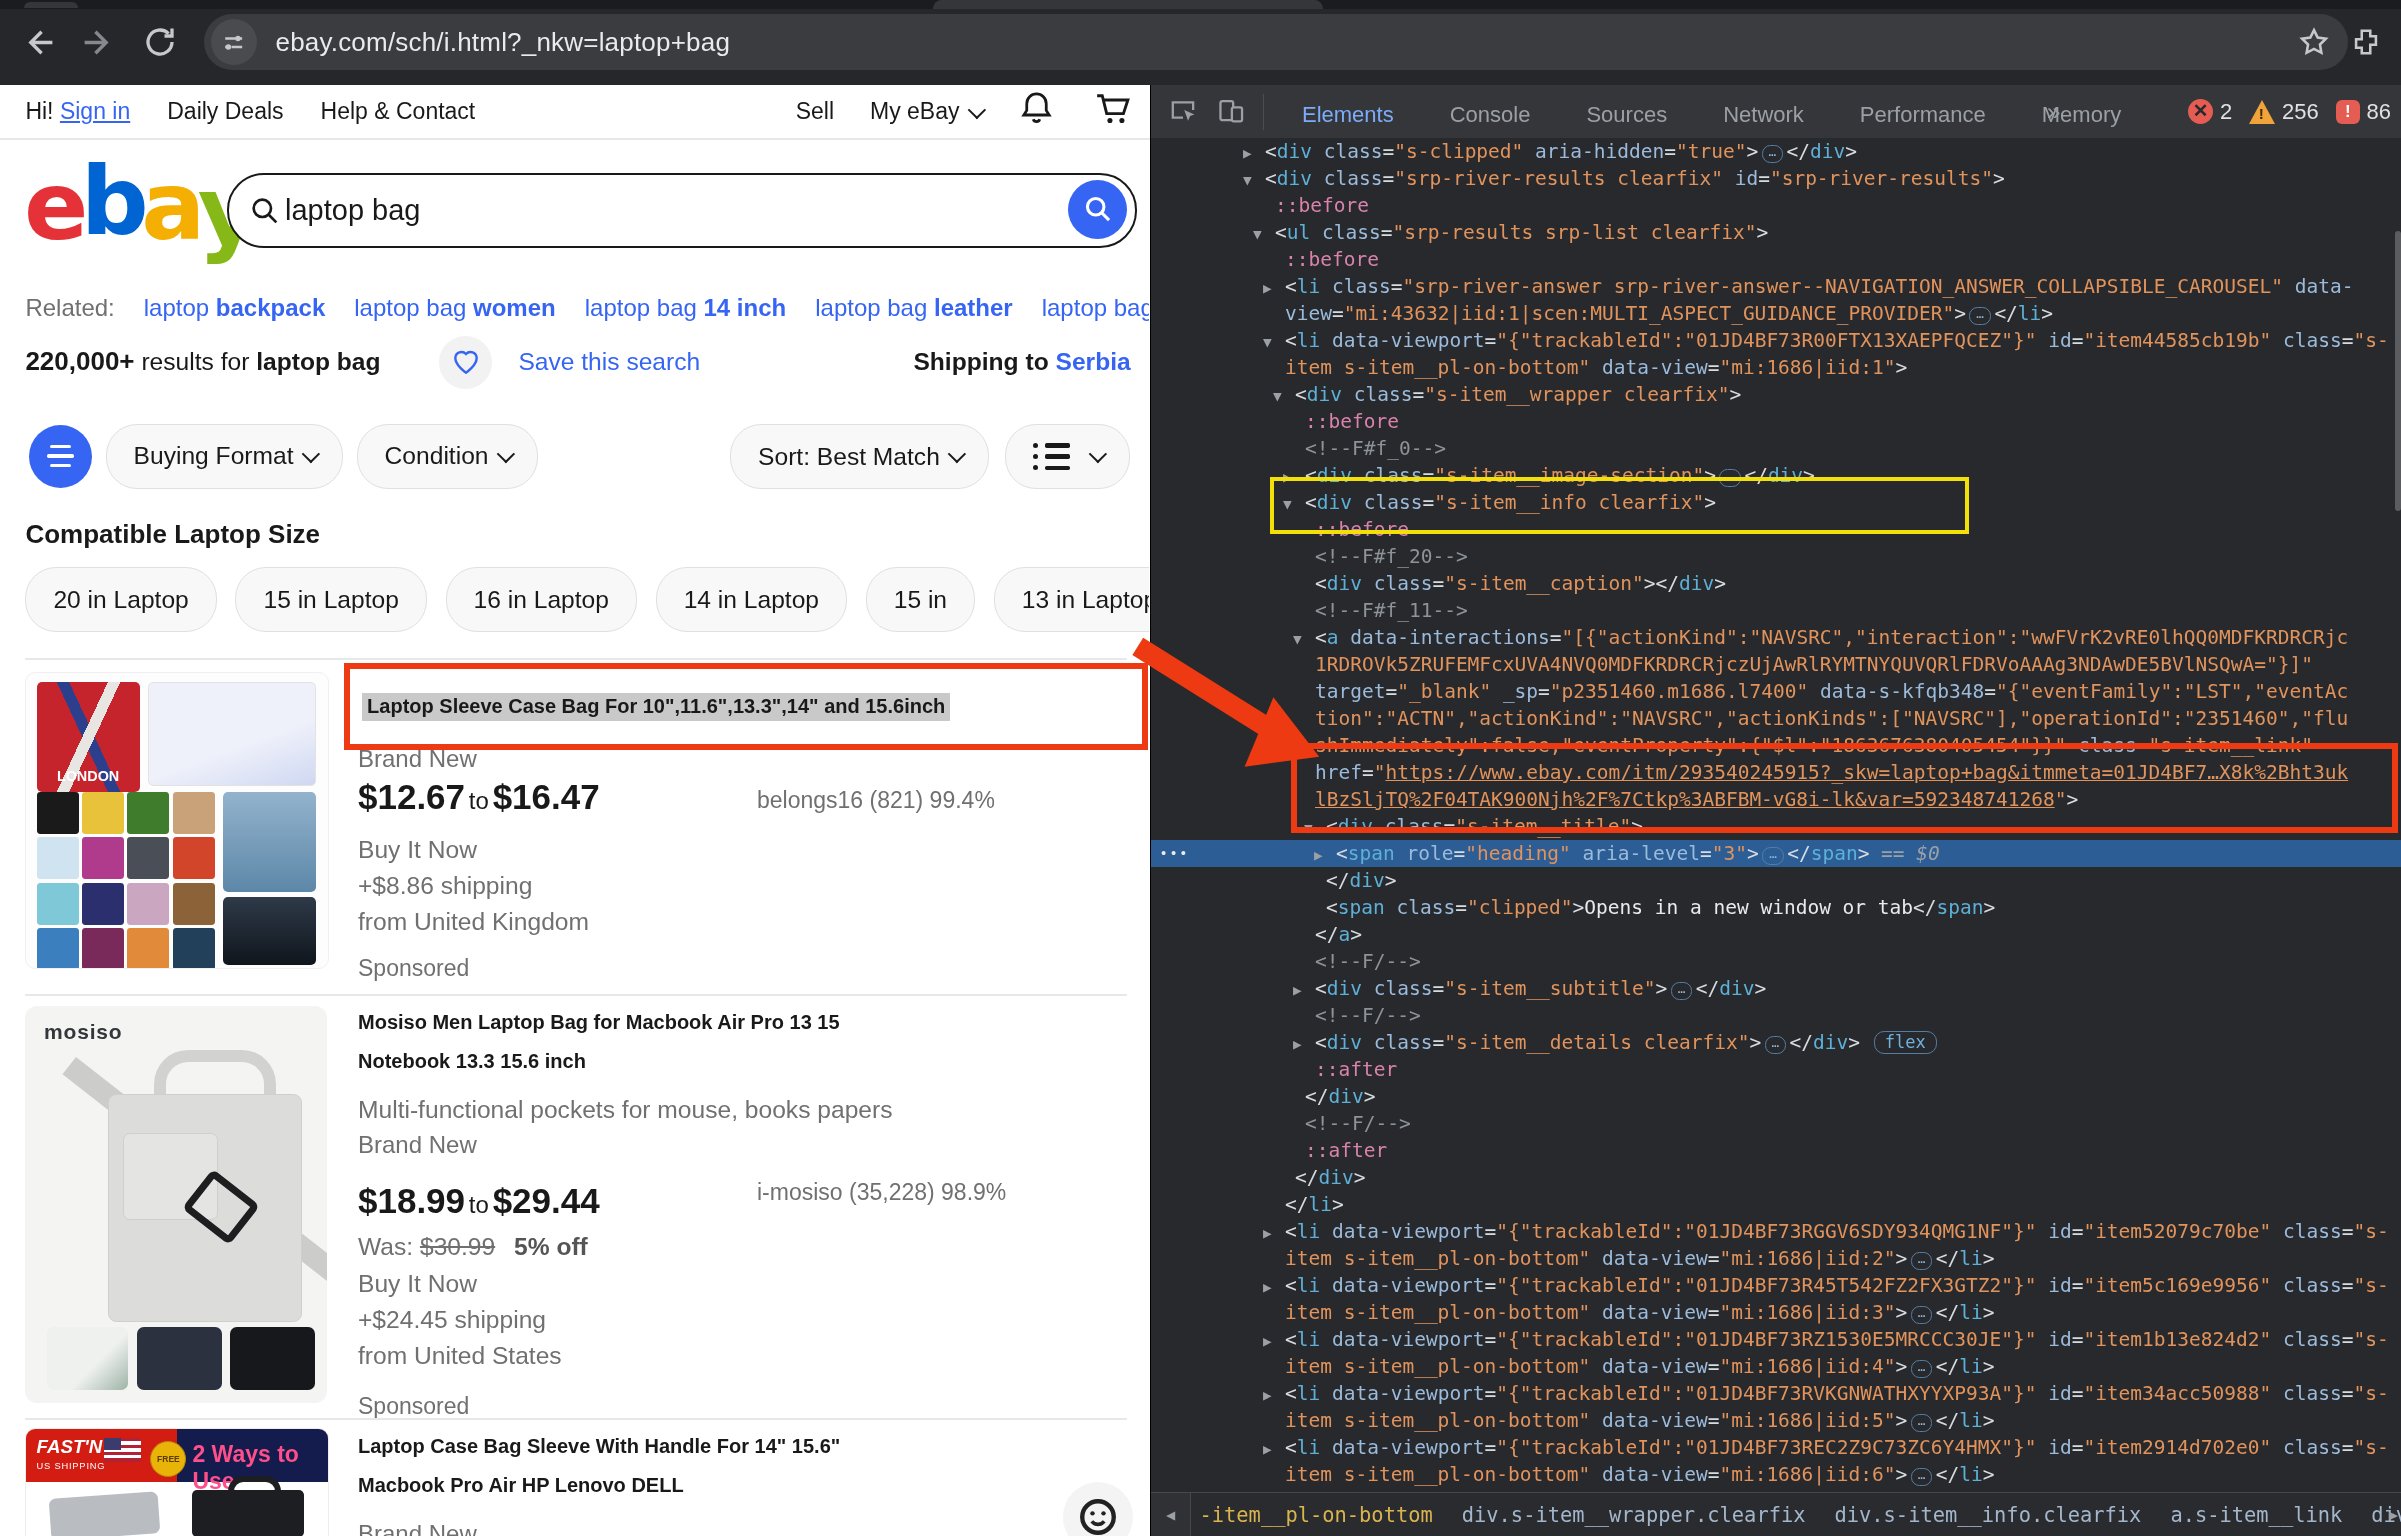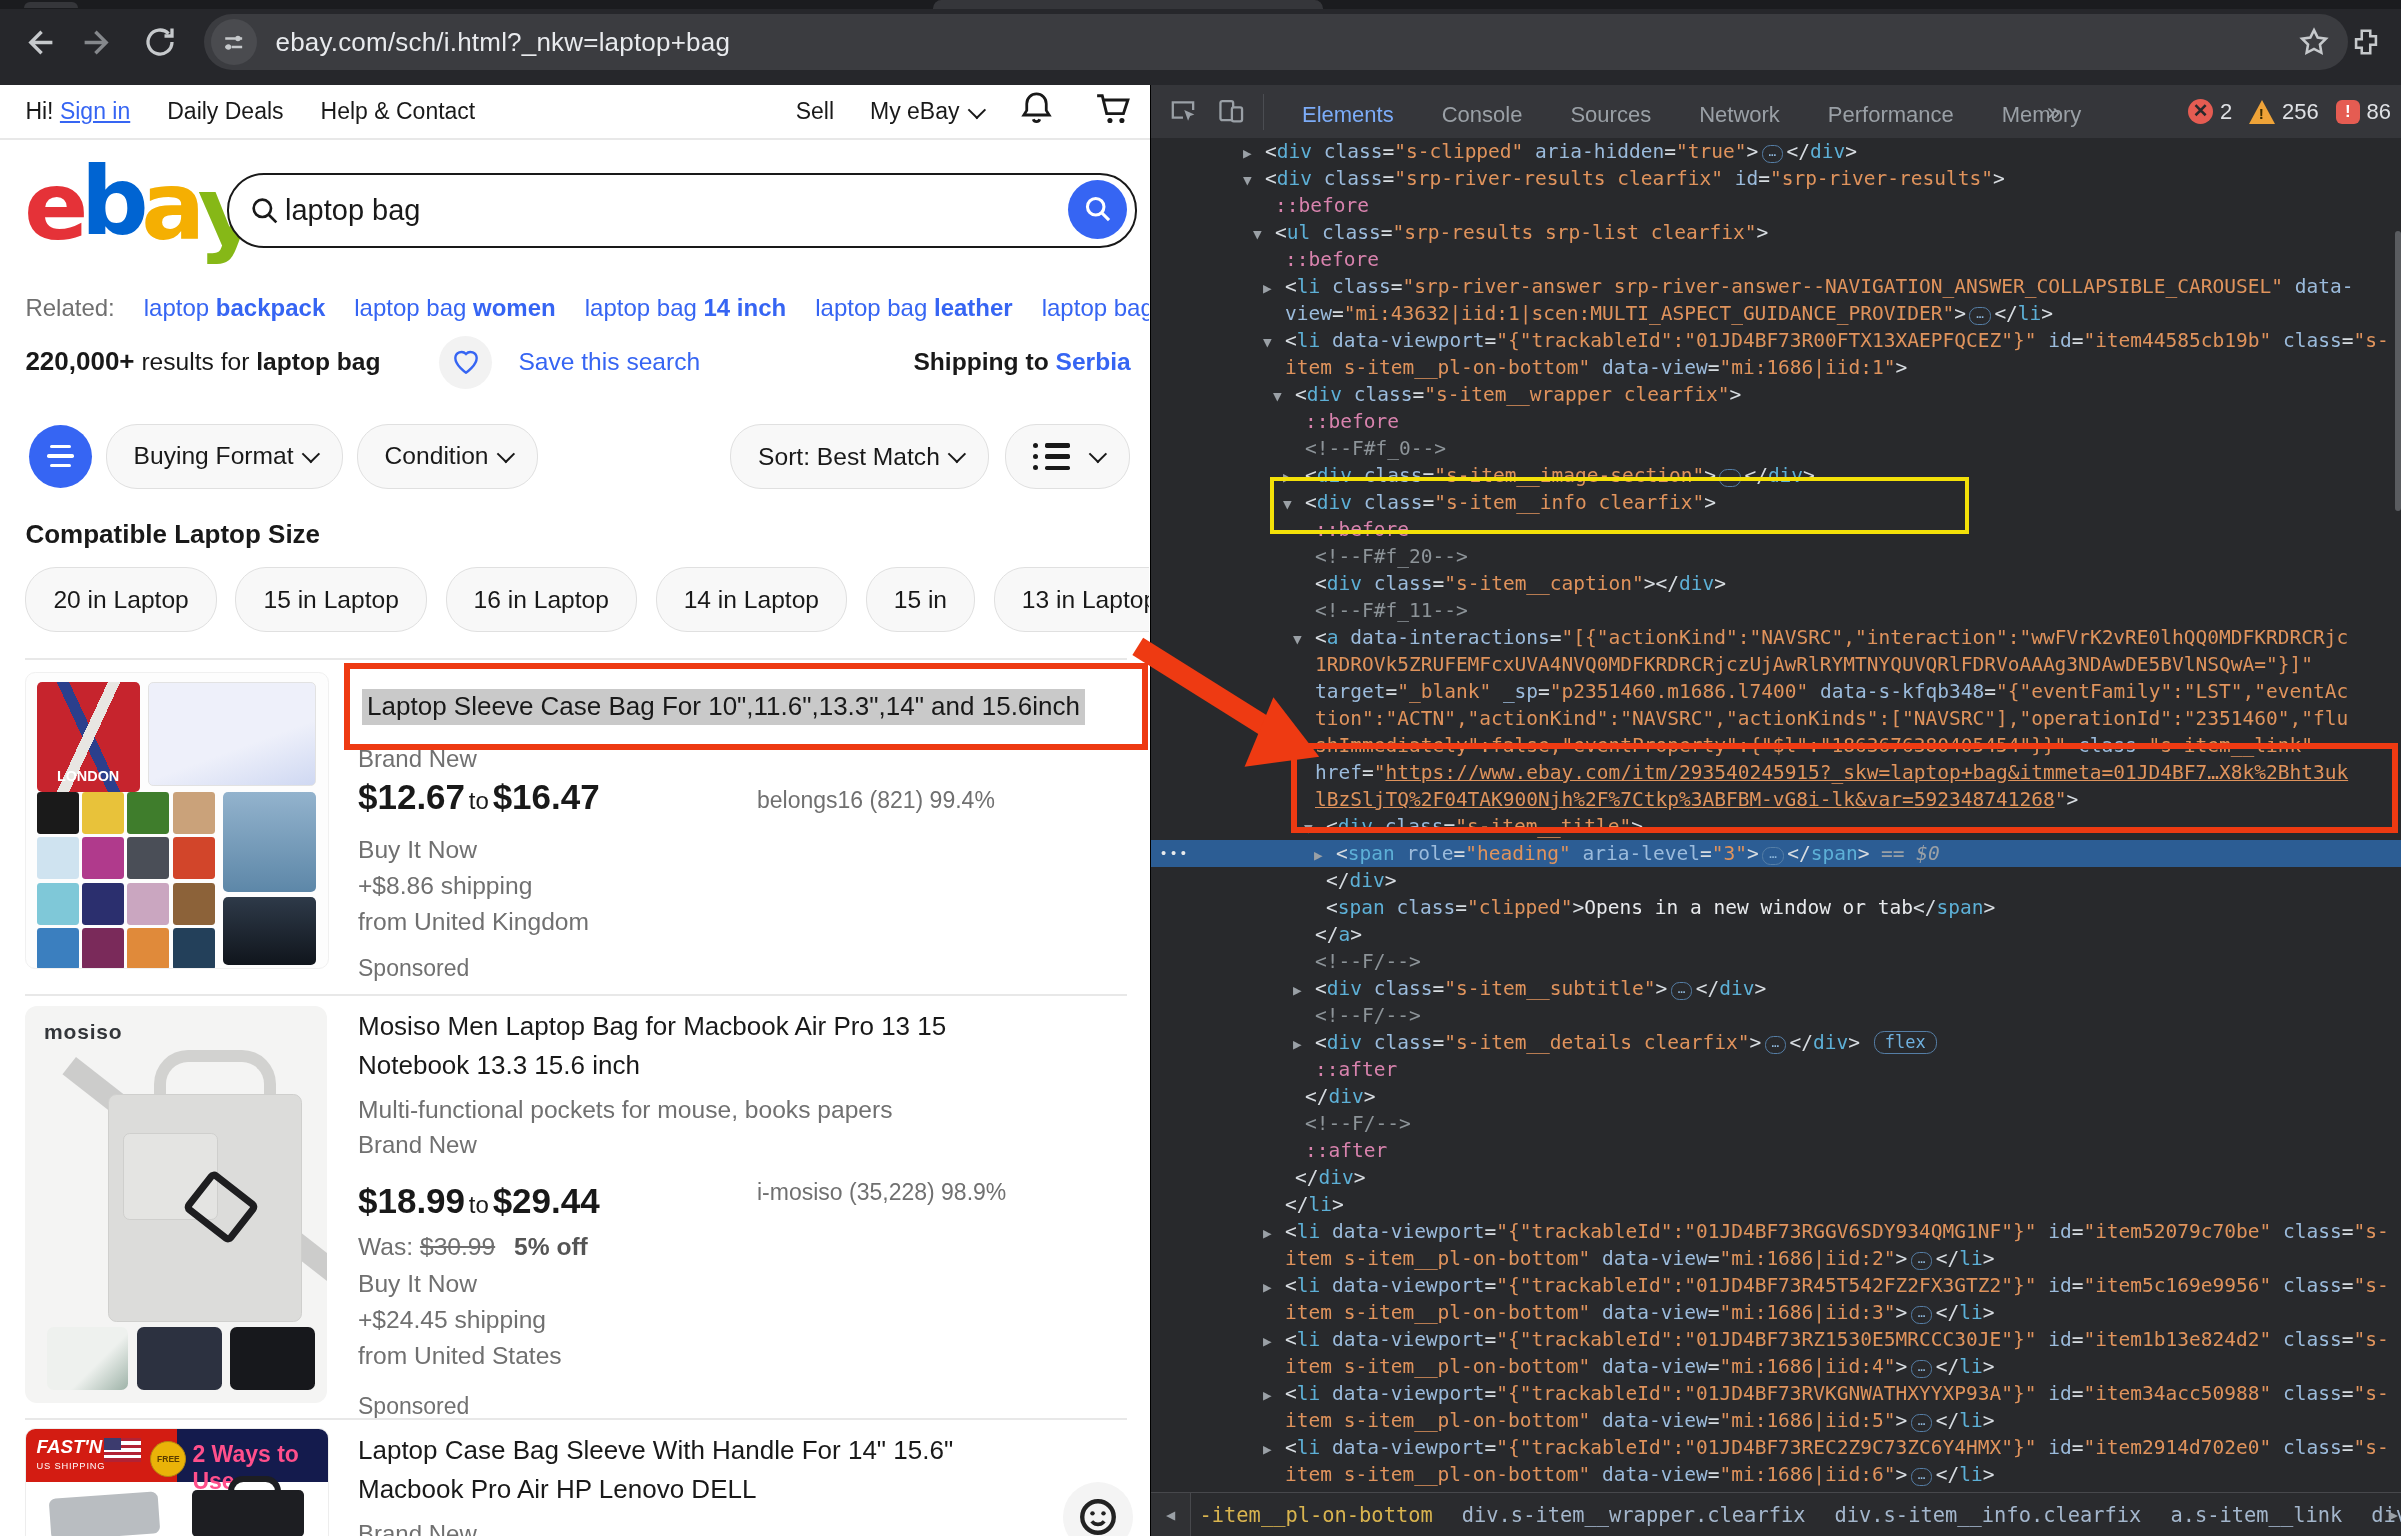--- a/index.html
+++ b/index.html
@@ -48,21 +48,21 @@
   .pill{height:63px;border:1.7px solid #e0e0e0;background:#f8f8f8;border-radius:31px;display:flex;align-items:center;padding:0 27px;font-size:24.6px;white-space:nowrap}
   .sortgrp{position:absolute;right:20.4px;top:339px;display:flex;gap:15.3px}
   .viewicon{display:flex;flex-direction:column;gap:6px;margin-right:10.2px}
   .viewicon .r{display:flex;align-items:center;gap:6.8px}
   .viewicon .d{width:5.1px;height:5.1px;background:#191919;border-radius:50%}
   .viewicon .l{width:25.4px;height:4.2px;background:#191919;border-radius:1.7px}
   .sizetitle{position:absolute;left:25.4px;top:434px;font-size:26px;font-weight:bold}
   .sizepills{position:absolute;left:25.4px;top:482px;width:1124px;height:68px;display:flex;gap:18.7px;overflow:hidden}
   .divider{position:absolute;left:25.4px;width:1102px;height:1.7px;background:#e8e8e8}
   .gtxt{color:#707070}
-  .listing-title{font-size:26px;font-weight:400;color:#191919}
+  .listing-title{font-size:20px;font-weight:700;color:#191919}
   .price{font-size:35px;font-weight:bold}
   .toword{font-size:24px;font-weight:normal}
 
   
   .img1{position:absolute;left:25.4px;top:587px;width:302px;height:295px;border-radius:10.2px;background:#fdfdfd;overflow:hidden;border:0.8px solid #f0f0f0}
   .tile{position:absolute;border-radius:5.1px}
   .tile.london{left:10.2px;top:8.5px;width:103px;height:102px;background:#c6242d;color:#fff;font-weight:bold;font-size:14.4px;display:flex;align-items:flex-end;justify-content:center;padding-bottom:8.5px;background-image:linear-gradient(115deg,transparent 46%,#e8e6e2 46%,#e8e6e2 54%,transparent 54%),linear-gradient(65deg,transparent 46%,#2b3f8c 46%,#2b3f8c 54%,transparent 54%)}
   .tile.floral{left:122px;top:8.5px;width:166px;height:102px;background:linear-gradient(160deg,#eef0fa 60%,#cfd8f2);border:0.8px solid #e2e2e2}
   .tile.turtle{left:197px;top:119px;width:93px;height:100px;background:linear-gradient(180deg,#93b3cd,#5d87a8)}
   .tile.wolf{left:197px;top:224px;width:93px;height:68px;background:linear-gradient(180deg,#2e3a49,#10151c)}
@@ -96,21 +96,21 @@
   
   .titleredbox{position:absolute;left:344px;top:578px;width:792px;height:75px;border:6px solid #ee3a12;background:#fff;z-index:6;display:flex;align-items:center}
   .titleredbox .seltxt{margin-left:12px;background:#c9c9c9;padding:2.5px 5.1px;white-space:nowrap}
   .arrowsvg{position:absolute;left:0;top:0;width:2401px;height:1537px;pointer-events:none;z-index:40}
 
   
   .devtools{position:absolute;left:1150px;top:85px;width:1252px;height:1452px;background:#28292c;border-left:0.8px solid #000}
   .dt-toolbar{position:absolute;left:0;top:0;width:1252px;height:53px;background:#35363a;border-bottom:0.8px solid #1e1f22}
   .dt-ico{position:absolute;top:6.8px;width:39px;height:39px;display:flex;align-items:center;justify-content:center;border-radius:5.1px}
   .dt-sep{position:absolute;left:112px;top:8.5px;width:0.8px;height:36px;background:#4b4d52}
-  .dt-tabs{position:absolute;left:127px;top:0;height:59px;display:flex;align-items:center;gap:0}
+  .dt-tabs{position:absolute;left:127px;top:0;height:59px;display:flex;align-items:center;gap:8px}
   .dt-tab{position:relative;height:53px;display:flex;align-items:center;padding:0 24px;font-size:22px;color:#9aa0a6;white-space:nowrap}
   .dt-tab.active{color:#7cacf8}
   .dt-tab.active::after{content:"";position:absolute;left:12px;right:12px;bottom:0;height:3.4px;background:#7cacf8}
   .dt-more{font-size:24px;color:#9aa0a6;padding:0 8.5px}
   .dt-badges{position:absolute;right:12px;top:0;height:53px;display:flex;align-items:center;gap:17px;font-size:22px;color:#dfe1e5}
   .errico{width:25.4px;height:25.4px;border-radius:50%;background:#e55c52;color:#28292c;font-size:18.7px;font-weight:bold;display:flex;align-items:center;justify-content:center}
   .warnico{width:0;height:0;border-left:13.6px solid transparent;border-right:13.6px solid transparent;border-bottom:24px solid #efa338;position:relative}
   .warnico span{position:absolute;left:-3.4px;top:5.1px;font-size:15.3px;font-weight:bold;color:#3c2b00}
   .issico{width:24px;height:24px;border-radius:6px;background:#e55c52;color:#fff;font-size:17px;font-weight:bold;display:flex;align-items:center;justify-content:center}
   .dt-code{position:absolute;left:0;top:53px;width:1252px;height:1355px;overflow:hidden;background:#28292c}

